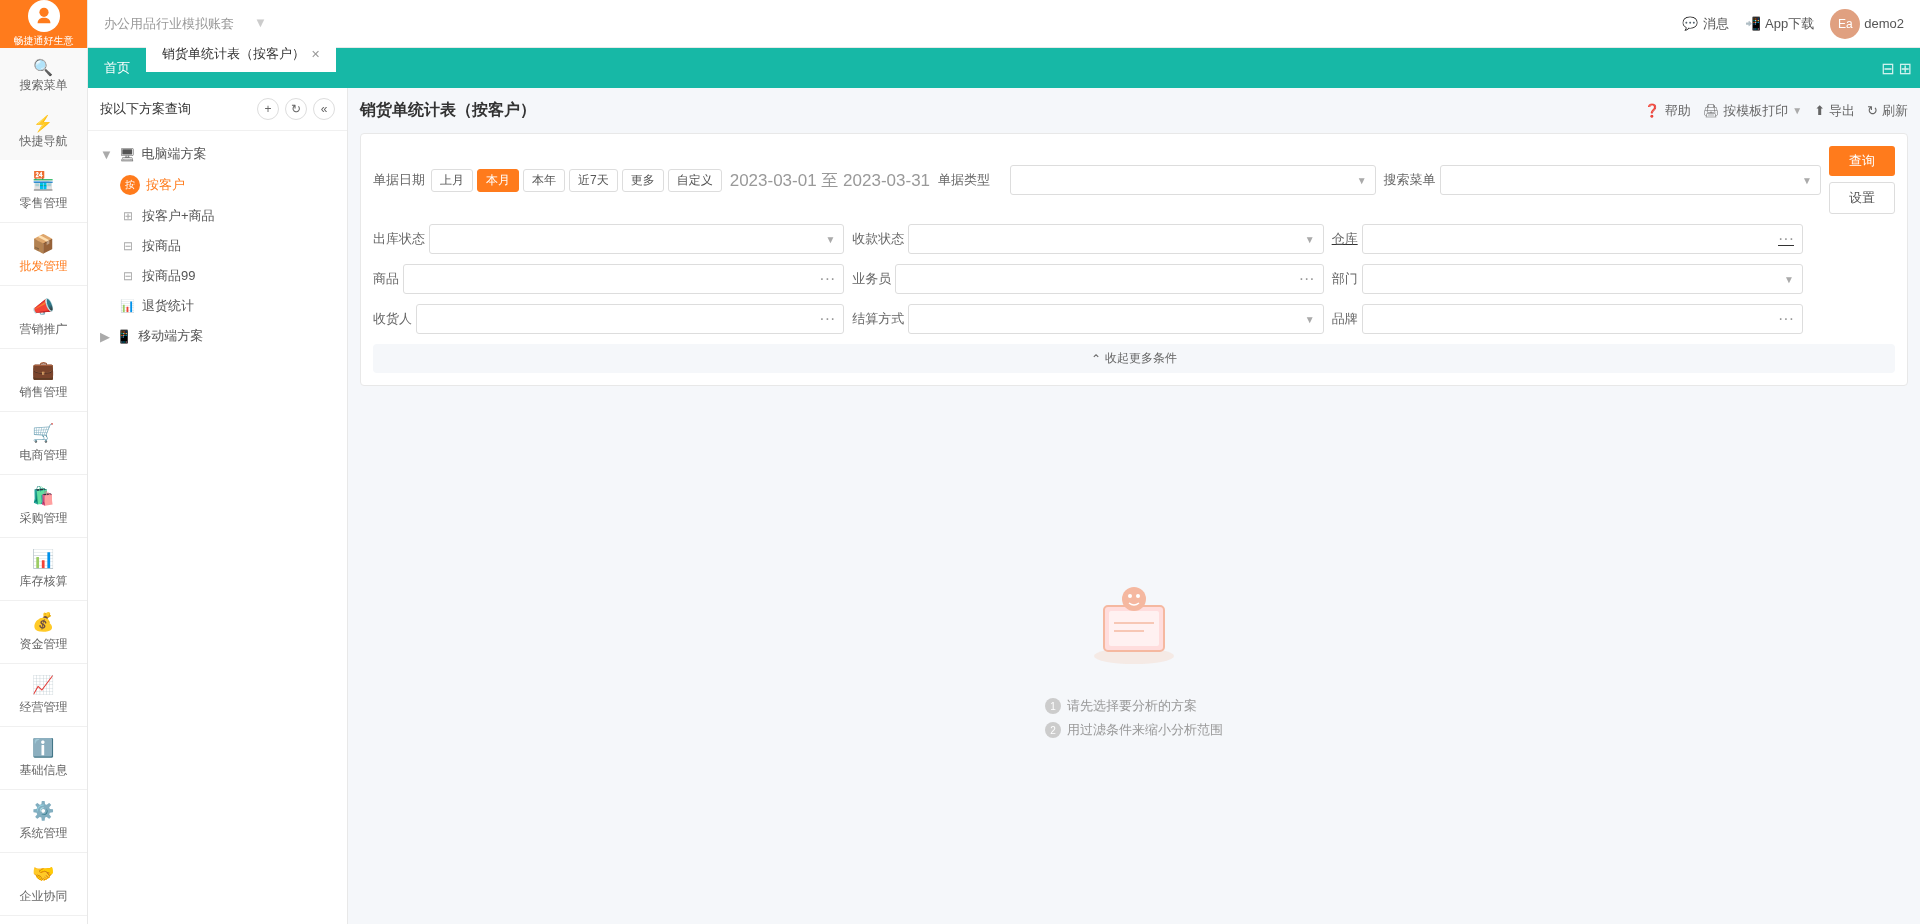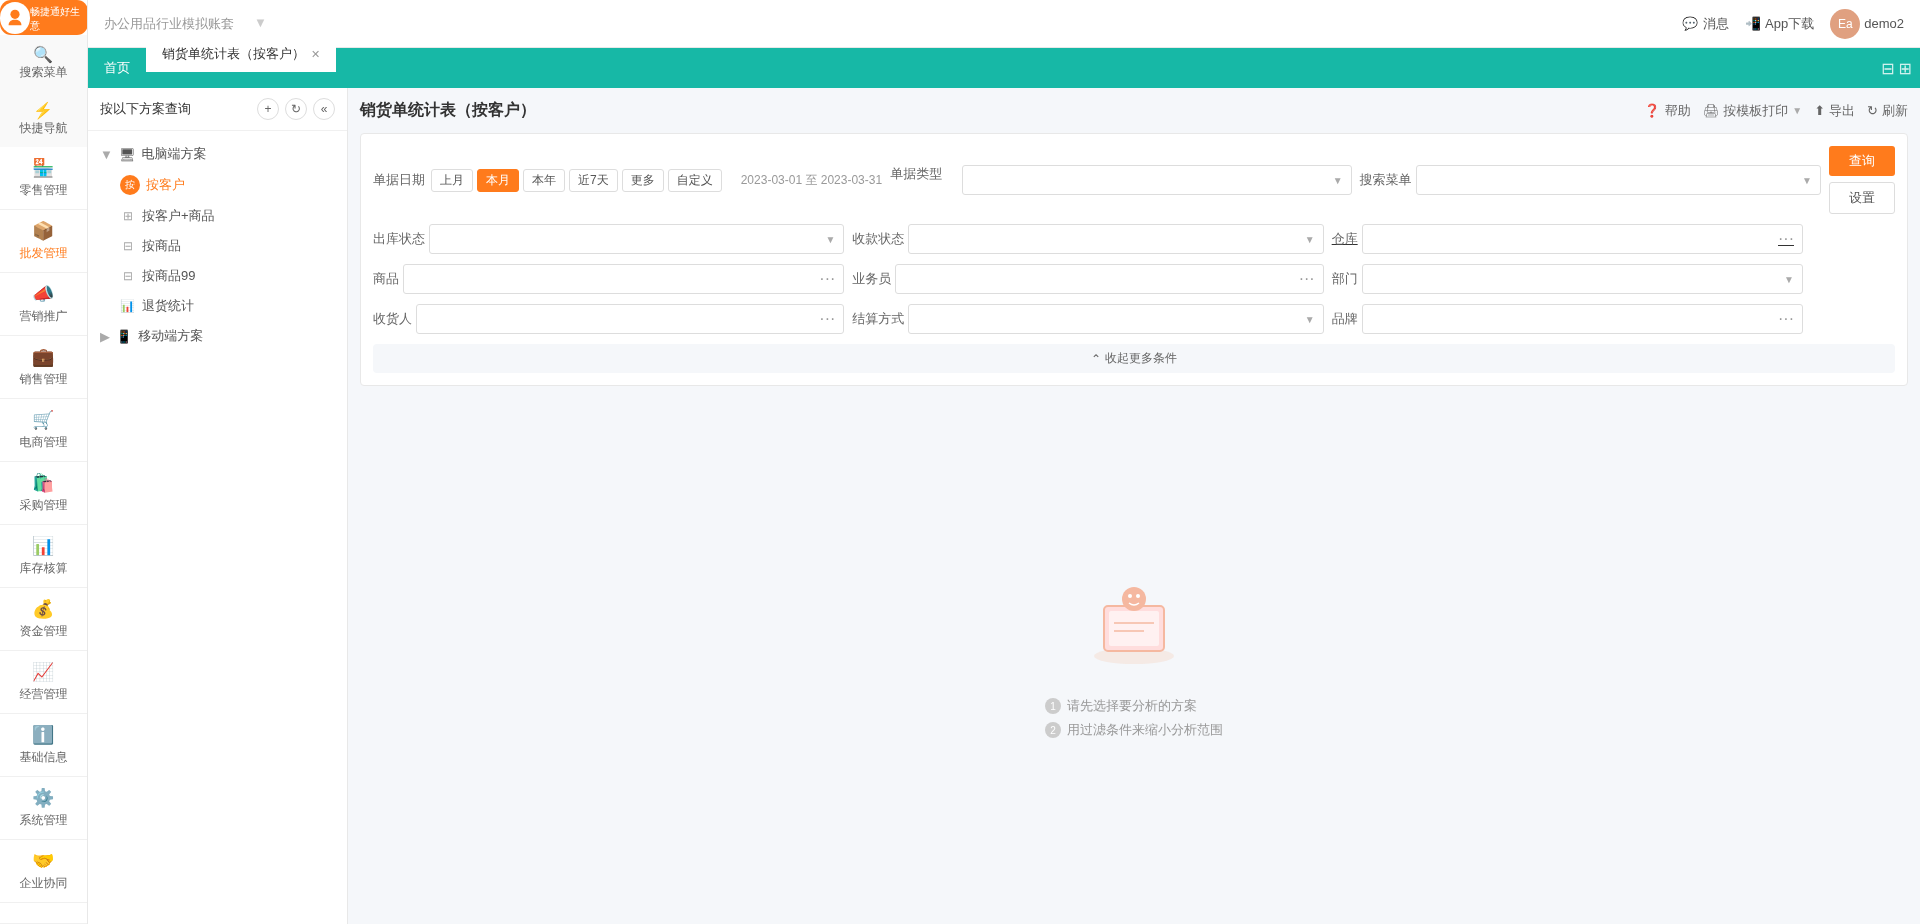--- a/index.html
+++ b/index.html
@@ -1,20 +1,20 @@
 <!DOCTYPE html>
 <html><head>
   <meta charset="utf-8">
   <style>
     * { box-sizing: border-box; margin: 0; padding: 0; }
     body { font-family: 'Microsoft YaHei', Arial, sans-serif; font-size: 13px; background: #f5f5f5; color: #333; display: flex; height: 924px; overflow: hidden; }
 
     
     .sidebar { width: 88px; background: #fff; display: flex; flex-direction: column; align-items: center; border-right: 1px solid #e8e8e8; height: 100%; overflow-y: auto; }
-    .sidebar-logo { width: 88px; height: 56px; background: #ff7b1c; display: flex; flex-direction: row; align-items: center; justify-content: center; cursor: pointer; border-radius: 11px; }
+    .sidebar-logo { width: 88px; height: 56px; background: #ff7b1c; display: flex; flex-direction: column; align-items: center; justify-content: center; cursor: pointer; }
     .sidebar-logo-icon { width: 32px; height: 32px; background: #fff; border-radius: 50%; display: flex; align-items: center; justify-content: center; }
     .sidebar-logo-icon svg { width: 22px; height: 22px; }
     .sidebar-logo-text { color: #fff; font-size: 10px; margin-top: 2px; }
     .sidebar-item { width: 88px; padding: 10px 0; display: flex; flex-direction: column; align-items: center; justify-content: center; cursor: pointer; color: #666; font-size: 12px; border-bottom: 1px solid #f0f0f0; }
     .sidebar-item-icon { font-size: 18px; margin-bottom: 3px; }
     .sidebar-search { width: 88px; padding: 10px 0; display: flex; flex-direction: column; align-items: center; color: #666; font-size: 12px; cursor: pointer; background: #f9f9f9; }
 
     
     .main { flex: 1; display: flex; flex-direction: column; height: 100%; overflow: hidden; }
 
@@ -56,21 +56,21 @@
     .page-title-bar { display: flex; align-items: center; justify-content: space-between; margin-bottom: 12px; }
     .page-title { font-size: 16px; font-weight: 600; color: #333; }
     .page-actions { display: flex; align-items: center; gap: 12px; }
     .page-action-btn { display: flex; align-items: center; gap: 4px; color: #666; font-size: 13px; cursor: pointer; }
 
     
     .filter-area { background: #fff; border-radius: 4px; padding: 12px; margin-bottom: 8px; border: 1px solid #e8e8e8; }
     .filter-date-group { display: flex; align-items: center; gap: 4px; flex: 0 0 auto; }
     .date-btn { padding: 2px 8px; border: 1px solid #ddd; border-radius: 3px; cursor: pointer; font-size: 12px; color: #555; background: #fff; }
     .date-btn.active { background: #ff7b1c; color: #fff; border-color: #ff7b1c; }
-    .date-range { color: #999; font-size: 12px; margin-left: 15px; }
+    .date-range { color: #999; font-size: 17px; margin-left: 4px; }
     .filter-select { flex: 1; height: 30px; border: 1px solid #ddd; border-radius: 3px; padding: 0 8px; display: flex; align-items: center; justify-content: space-between; cursor: pointer; background: #fff; color: #555; font-size: 13px; }
     .filter-dots { color: #999; cursor: pointer; font-size: 16px; }
     .collapse-btn { display: flex; align-items: center; justify-content: center; gap: 4px; color: #666; font-size: 12px; cursor: pointer; padding: 6px; background: #f5f7fa; border-radius: 4px; width: 100%; margin-top: 4px; }
 
     
     .query-btns { display: flex; flex-direction: column; gap: 6px; flex-shrink: 0; }
     .btn-query { background: #ff7b1c; color: #fff; border: none; border-radius: 3px; padding: 6px 20px; cursor: pointer; font-size: 13px; }
     .btn-settings { background: #fff; color: #555; border: 1px solid #ddd; border-radius: 3px; padding: 6px 12px; cursor: pointer; font-size: 13px; }
 
     
@@ -286,21 +286,21 @@
             <div class="filter-date-group">
               <button class="date-btn">上月</button>
               <button class="date-btn active">本月</button>
               <button class="date-btn">本年</button>
               <button class="date-btn">近7天</button>
               <button class="date-btn">更多</button>
               <button class="date-btn">自定义</button>
               <span class="date-range">2023-03-01 至 2023-03-31</span>
             </div>
           </div>
-          <div style="flex:1; display:flex; gap:20px;">
+          <div style="flex:1; display:flex; align-items:center; gap:20px;">
             <span style="color:#666;font-size:13px;white-space:nowrap;">单据类型</span>
             <div class="filter-select" style="flex:1;">
               <span></span>
               <span class="chevron-down">▼</span>
             </div>
           </div>
           <div style="flex:1; display:flex; align-items:center; gap:4px;">
             <span style="color:#666;font-size:13px;white-space:nowrap;">搜索菜单</span>
             <div class="filter-select" style="flex:1;">
               <span></span>

